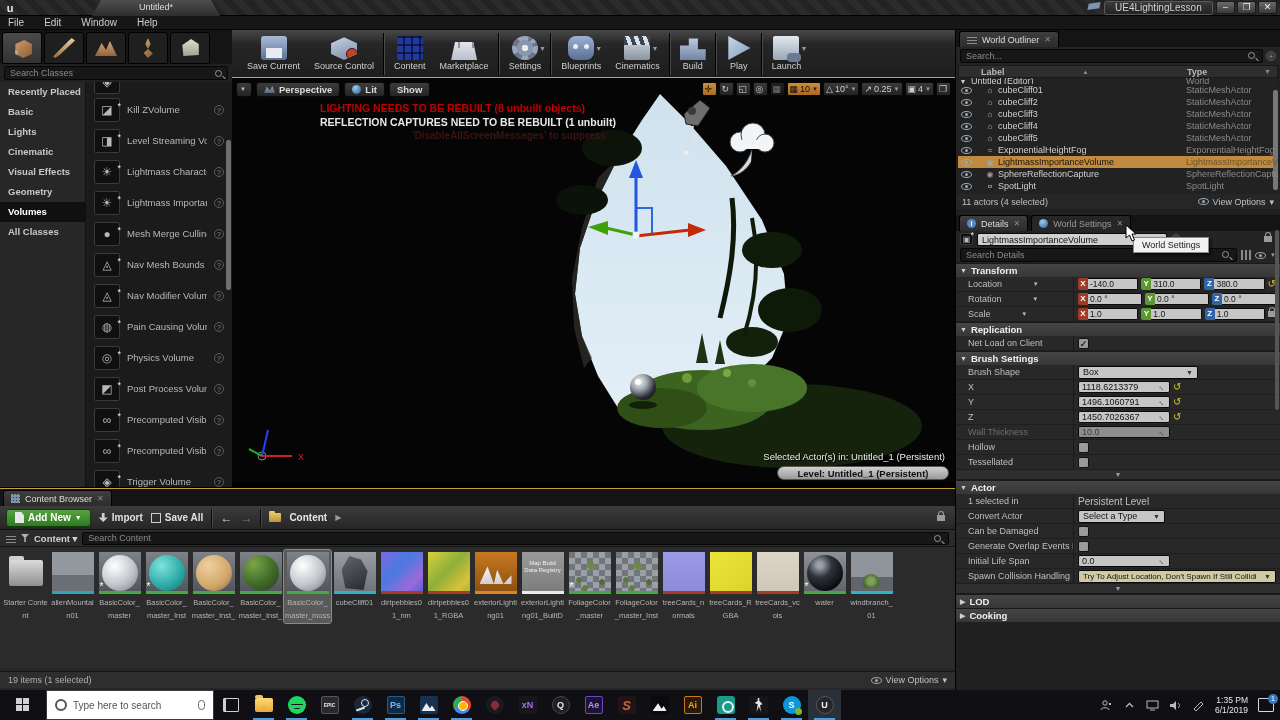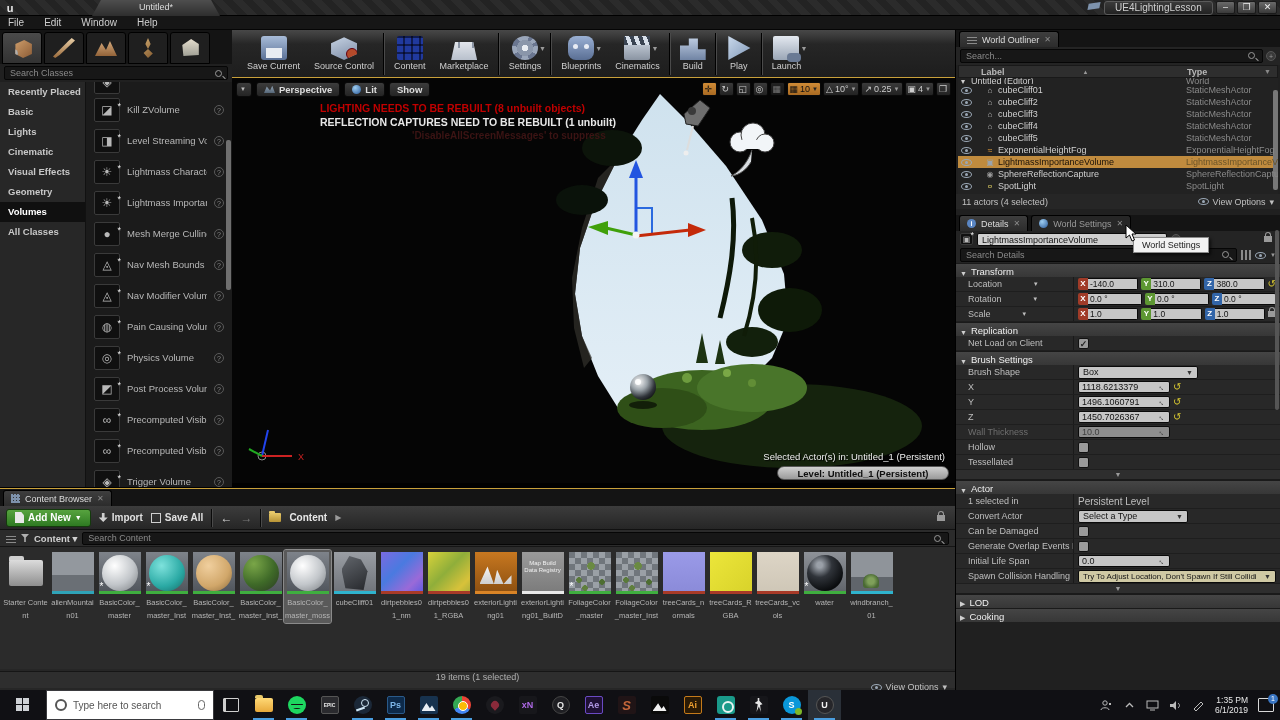--- a/index.html
+++ b/index.html
@@ -145,21 +145,21 @@
   .th-tex-normal{background:linear-gradient(135deg,#7a6ae0,#4a7ae0 40%,#9a6ad8 75%,#5a5ae0);}
   .th-tex-yellowgreen{background:linear-gradient(135deg,#d8d23a,#8fae3a 45%,#d8c23a 80%,#a8ae3a);}
   .th-tex-lavender{background:linear-gradient(#9a9ae8,#8a8ad8);}
   .th-tex-yellow{background:linear-gradient(135deg,#ece63a,#d8d22a);}
   .th-tex-tan{background:linear-gradient(#ddd5c6,#cec6b6);}
   .th-level{background:linear-gradient(#c87820,#8a4e10);}
   .th-level::after{content:"";position:absolute;left:5px;top:10px;width:32px;height:22px;background:linear-gradient(#fff,#cfcfcf);clip-path:polygon(0 100%,25% 20%,45% 100%,55% 35%,75% 100%,100% 60%,100% 100%);}
   .th-builtdata{background:linear-gradient(#9a9a9a,#7a7a7a);color:#f0f0f0;font-size:6px;text-align:center;padding-top:8px;line-height:7px;}
   .th-foliage{background:repeating-conic-gradient(#9aa0a6 0 25%,#70767c 0 50%) 0 0/12px 12px;}
   .th-foliage::after{content:"";position:absolute;inset:0;background:radial-gradient(circle 3px at 10px 28px,#5a7a3a 90%,transparent),radial-gradient(circle 4px at 22px 14px,#6a8a42 90%,transparent),radial-gradient(circle 3px at 33px 30px,#4e6e32 90%,transparent),radial-gradient(circle 3px at 16px 36px,#5f7f3d 90%,transparent);}
-  #cb-status{height:17px;background:#2e2e2e;border-top:1px solid #161616;display:flex;align-items:center;padding:0 8px;color:#b0b0b0;font-size:9px;margin-top:2px;flex-direction:column;}
+  #cb-status{height:17px;background:#2e2e2e;border-top:1px solid #161616;display:flex;align-items:center;padding:0 8px;color:#b0b0b0;font-size:9px;margin-top:2px;}
   .viewopts{margin-left:auto;display:flex;align-items:center;gap:4px;color:#c0c0c0;font-size:9px;}
   .eye{width:11px;height:7px;border:1px solid #9aa7b5;border-radius:50%;position:relative;display:inline-block;}
   .eye::after{content:"";position:absolute;left:3px;top:1px;width:3px;height:3px;border-radius:50%;background:#9aa7b5;}
 
   
   #rightpanel{left:955px;top:30px;width:325px;height:660px;background:#202020;border-left:1px solid #000;}
   #wo-tabs{height:17px;background:#141414;display:flex;align-items:flex-end;}
   #wo-search-row{height:18px;padding:2px 4px;background:#242424;display:flex;gap:3px;align-items:center;}
   #wo-header{height:13px;background:#2e2e2e;border:1px solid #191919;display:flex;align-items:center;color:#b8b8b8;font-weight:bold;font-size:9px;margin:0 2px;}
   #wo-rows{height:116px;overflow:hidden;margin:0 2px;background:#222;position:relative;}
@@ -175,21 +175,21 @@
   .panel-tab.inactive{background:#262626;color:#9a9a9a;}
   .info-ic{width:9px;height:9px;border-radius:50%;background:#5a86c4;color:#fff;font-size:7px;text-align:center;line-height:9px;font-weight:bold;}
   .globe-ic{width:9px;height:9px;border-radius:50%;background:radial-gradient(circle at 35% 30%,#9ecdf0,#2a5a9a);}
   #dt-namerow{height:16px;display:flex;align-items:center;gap:4px;padding:1px 4px;background:#242424;}
   #dt-name{width:190px;height:13px;background:#cfcfcf;border:1px solid #0a0a0a;border-radius:2px;color:#111;font-size:9px;padding:0 4px;line-height:12px;}
   .circ-ic{width:10px;height:10px;border-radius:50%;background:#3a3a3a;border:1px solid #555;color:#999;font-size:7px;text-align:center;line-height:9px;}
   .lock-ic{width:8px;height:6px;background:#9a9a9a;position:relative;margin-left:auto;margin-right:4px;}
   .lock-ic::before{content:"";position:absolute;left:1px;top:-4px;width:4px;height:4px;border:1px solid #9a9a9a;border-bottom:none;border-radius:3px 3px 0 0;}
   #dt-searchrow{height:16px;display:flex;align-items:center;gap:4px;padding:1px 4px;background:#242424;}
   .bars-ic{width:10px;height:10px;background:repeating-linear-gradient(90deg,#8a8a8a 0 2px,transparent 2px 4px);}
-  .sec-hd{height:14px;background:linear-gradient(#454545,#373737);border-top:1px solid #1a1a1a;color:#efefef;font-weight:normal;font-size:9.5px;display:flex;align-items:flex-end;gap:4px;padding:0 4px;}
+  .sec-hd{height:14px;background:linear-gradient(#454545,#373737);border-top:1px solid #1a1a1a;color:#efefef;font-weight:bold;font-size:9.5px;display:flex;align-items:center;gap:4px;padding:0 4px;}
   .sec-hd .tri{font-size:7px;color:#cfcfcf;}
   .prop-row{height:15px;background:#282828;border-bottom:1px solid #1e1e1e;display:flex;align-items:center;}
   .prop-label{width:118px;padding-left:12px;color:#bfbfbf;font-size:9px;border-right:1px solid #1a1a1a;height:100%;display:flex;align-items:center;gap:32px;}
   .prop-label.dim{color:#6e6e6e;}
   .prop-ctrl{flex:1;display:flex;align-items:center;gap:3px;padding:0 4px;height:100%;position:relative;}
   .lt-field{height:12px;background:#c6c6c6;border:1px solid #0a0a0a;border-radius:2px;color:#141414;font-size:9px;line-height:11px;padding:0 3px;display:flex;align-items:center;}
   .lt-field.dis{background:#8e8e8e;color:#3e3e3e;}
   .spin{font-size:8px;color:#444;transform:rotate(45deg);margin-left:auto;}
   .reset{color:#d8c832;font-size:10px;line-height:10px;}
   .cbx{width:11px;height:11px;background:#9a9a9a;border:1px solid #111;border-radius:2px;color:#222;font-size:9px;line-height:10px;text-align:center;font-weight:bold;}
@@ -975,21 +975,21 @@
       </div>
       <div class="prop-row">
         <div class="prop-label" style="white-space: nowrap; overflow: hidden;">1 selected in</div>
         <div class="prop-ctrl">
           <span style="color: rgb(191, 191, 191);">Persistent Level</span>
         </div>
       </div>
       <div class="prop-row">
         <div class="prop-label" style="white-space: nowrap; overflow: hidden;">Convert Actor</div>
         <div class="prop-ctrl">
-          <div class="dd-field" style="width: 110px;">
+          <div class="dd-field" style="width: 87px;">
             <span>Select a Type</span>
             <span class="arr">▼</span>
           </div>
         </div>
       </div>
       <div class="prop-row">
         <div class="prop-label" style="white-space: nowrap; overflow: hidden;">Can be Damaged</div>
         <div class="prop-ctrl">
           <span class="cbx"></span>
         </div>

